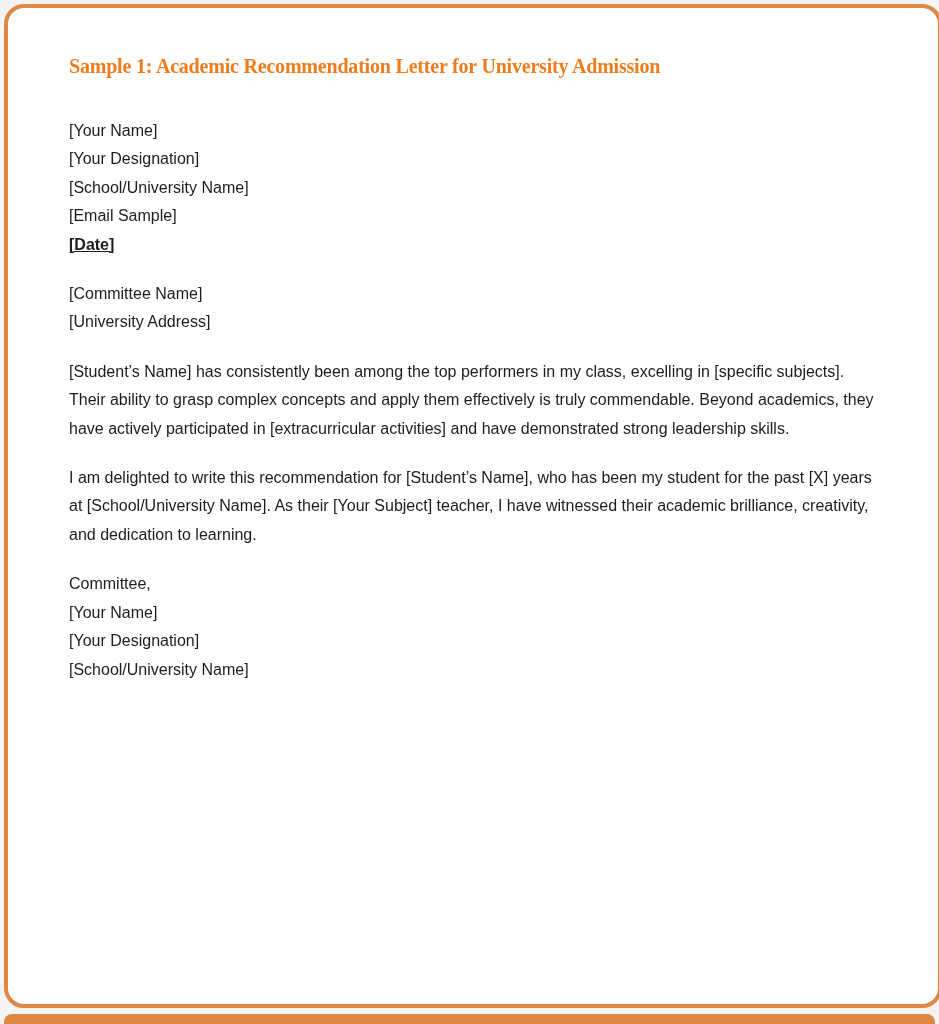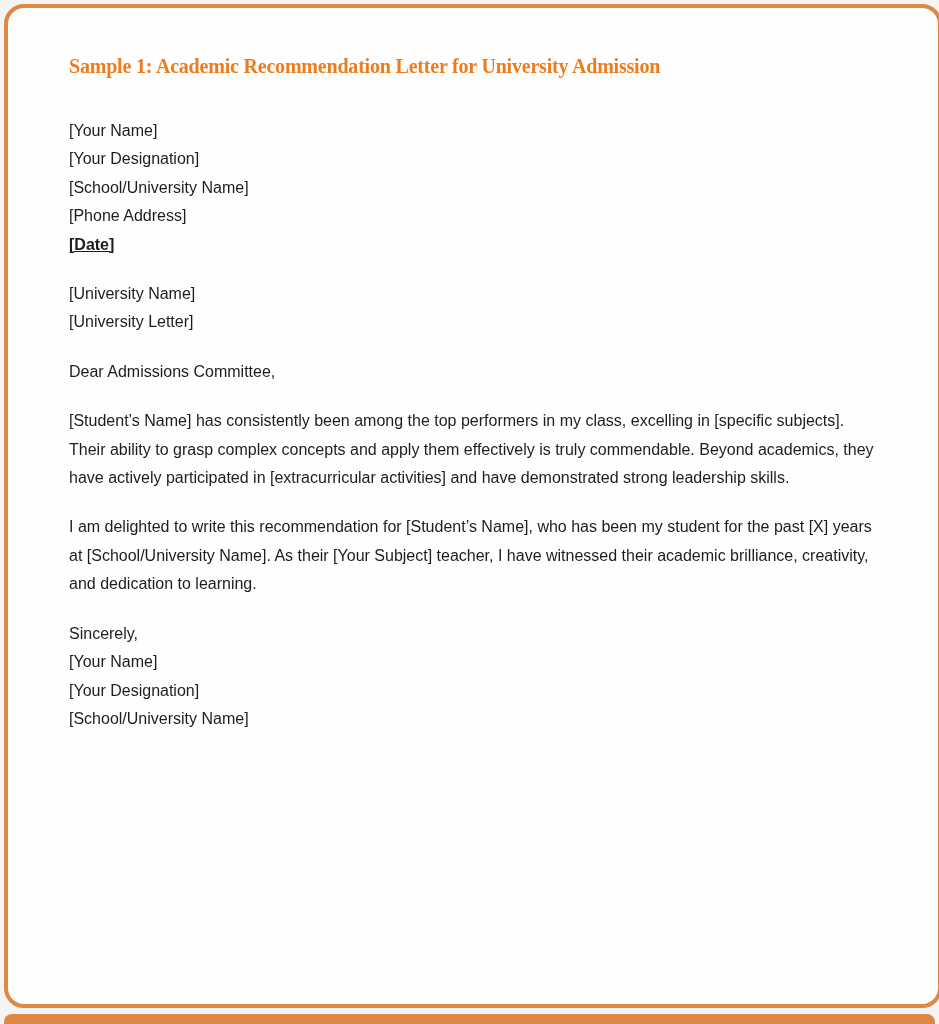--- a/index.html
+++ b/index.html
@@ -72,40 +72,39 @@
 <div class="card">
   <div class="card-inner">
 
     <h2 class="letter-title">Sample 1: Academic Recommendation Letter for University Admission</h2>
 
     <div class="block">
       <div>
           <div class="line">[Your Name]</div>
           <div class="line">[Your Designation]</div>
           <div class="line">[School/University Name]</div>
-          <div class="line">[Phone Address]</div>
+          <div class="line">[Email Sample]</div>
         </div>
       <div class="line bold-line">[Date]</div>
     </div>
 
     <div class="block">
-        <div class="line">[University Name]</div>
-        <div class="line">[University Letter]</div>
+        <div class="line">[Committee Name]</div>
+        <div class="line">[University Address]</div>
       </div>
 
 
-    <div class="single-line">Dear Admissions Committee,</div>
 
     <div>
         <div class="para">[Student’s Name] has consistently been among the top performers in my class, excelling in [specific subjects]. Their ability to grasp complex concepts and apply them effectively is truly commendable. Beyond academics, they have actively participated in [extracurricular activities] and have demonstrated strong leadership skills.</div>
         <div class="para">I am delighted to write this recommendation for [Student’s Name], who has been my student for the past [X] years at [School/University Name]. As their [Your Subject] teacher, I have witnessed their academic brilliance, creativity, and dedication to learning.</div>
       </div>
 
     <div class="block">
-        <div class="line">Sincerely,</div>
+        <div class="line">Committee,</div>
         <div class="line">[Your Name]</div>
         <div class="line">[Your Designation]</div>
         <div class="line">[School/University Name]</div>
       </div>
 
   </div>
 </div>
 
 <div class="next-card-edge"></div>
 

